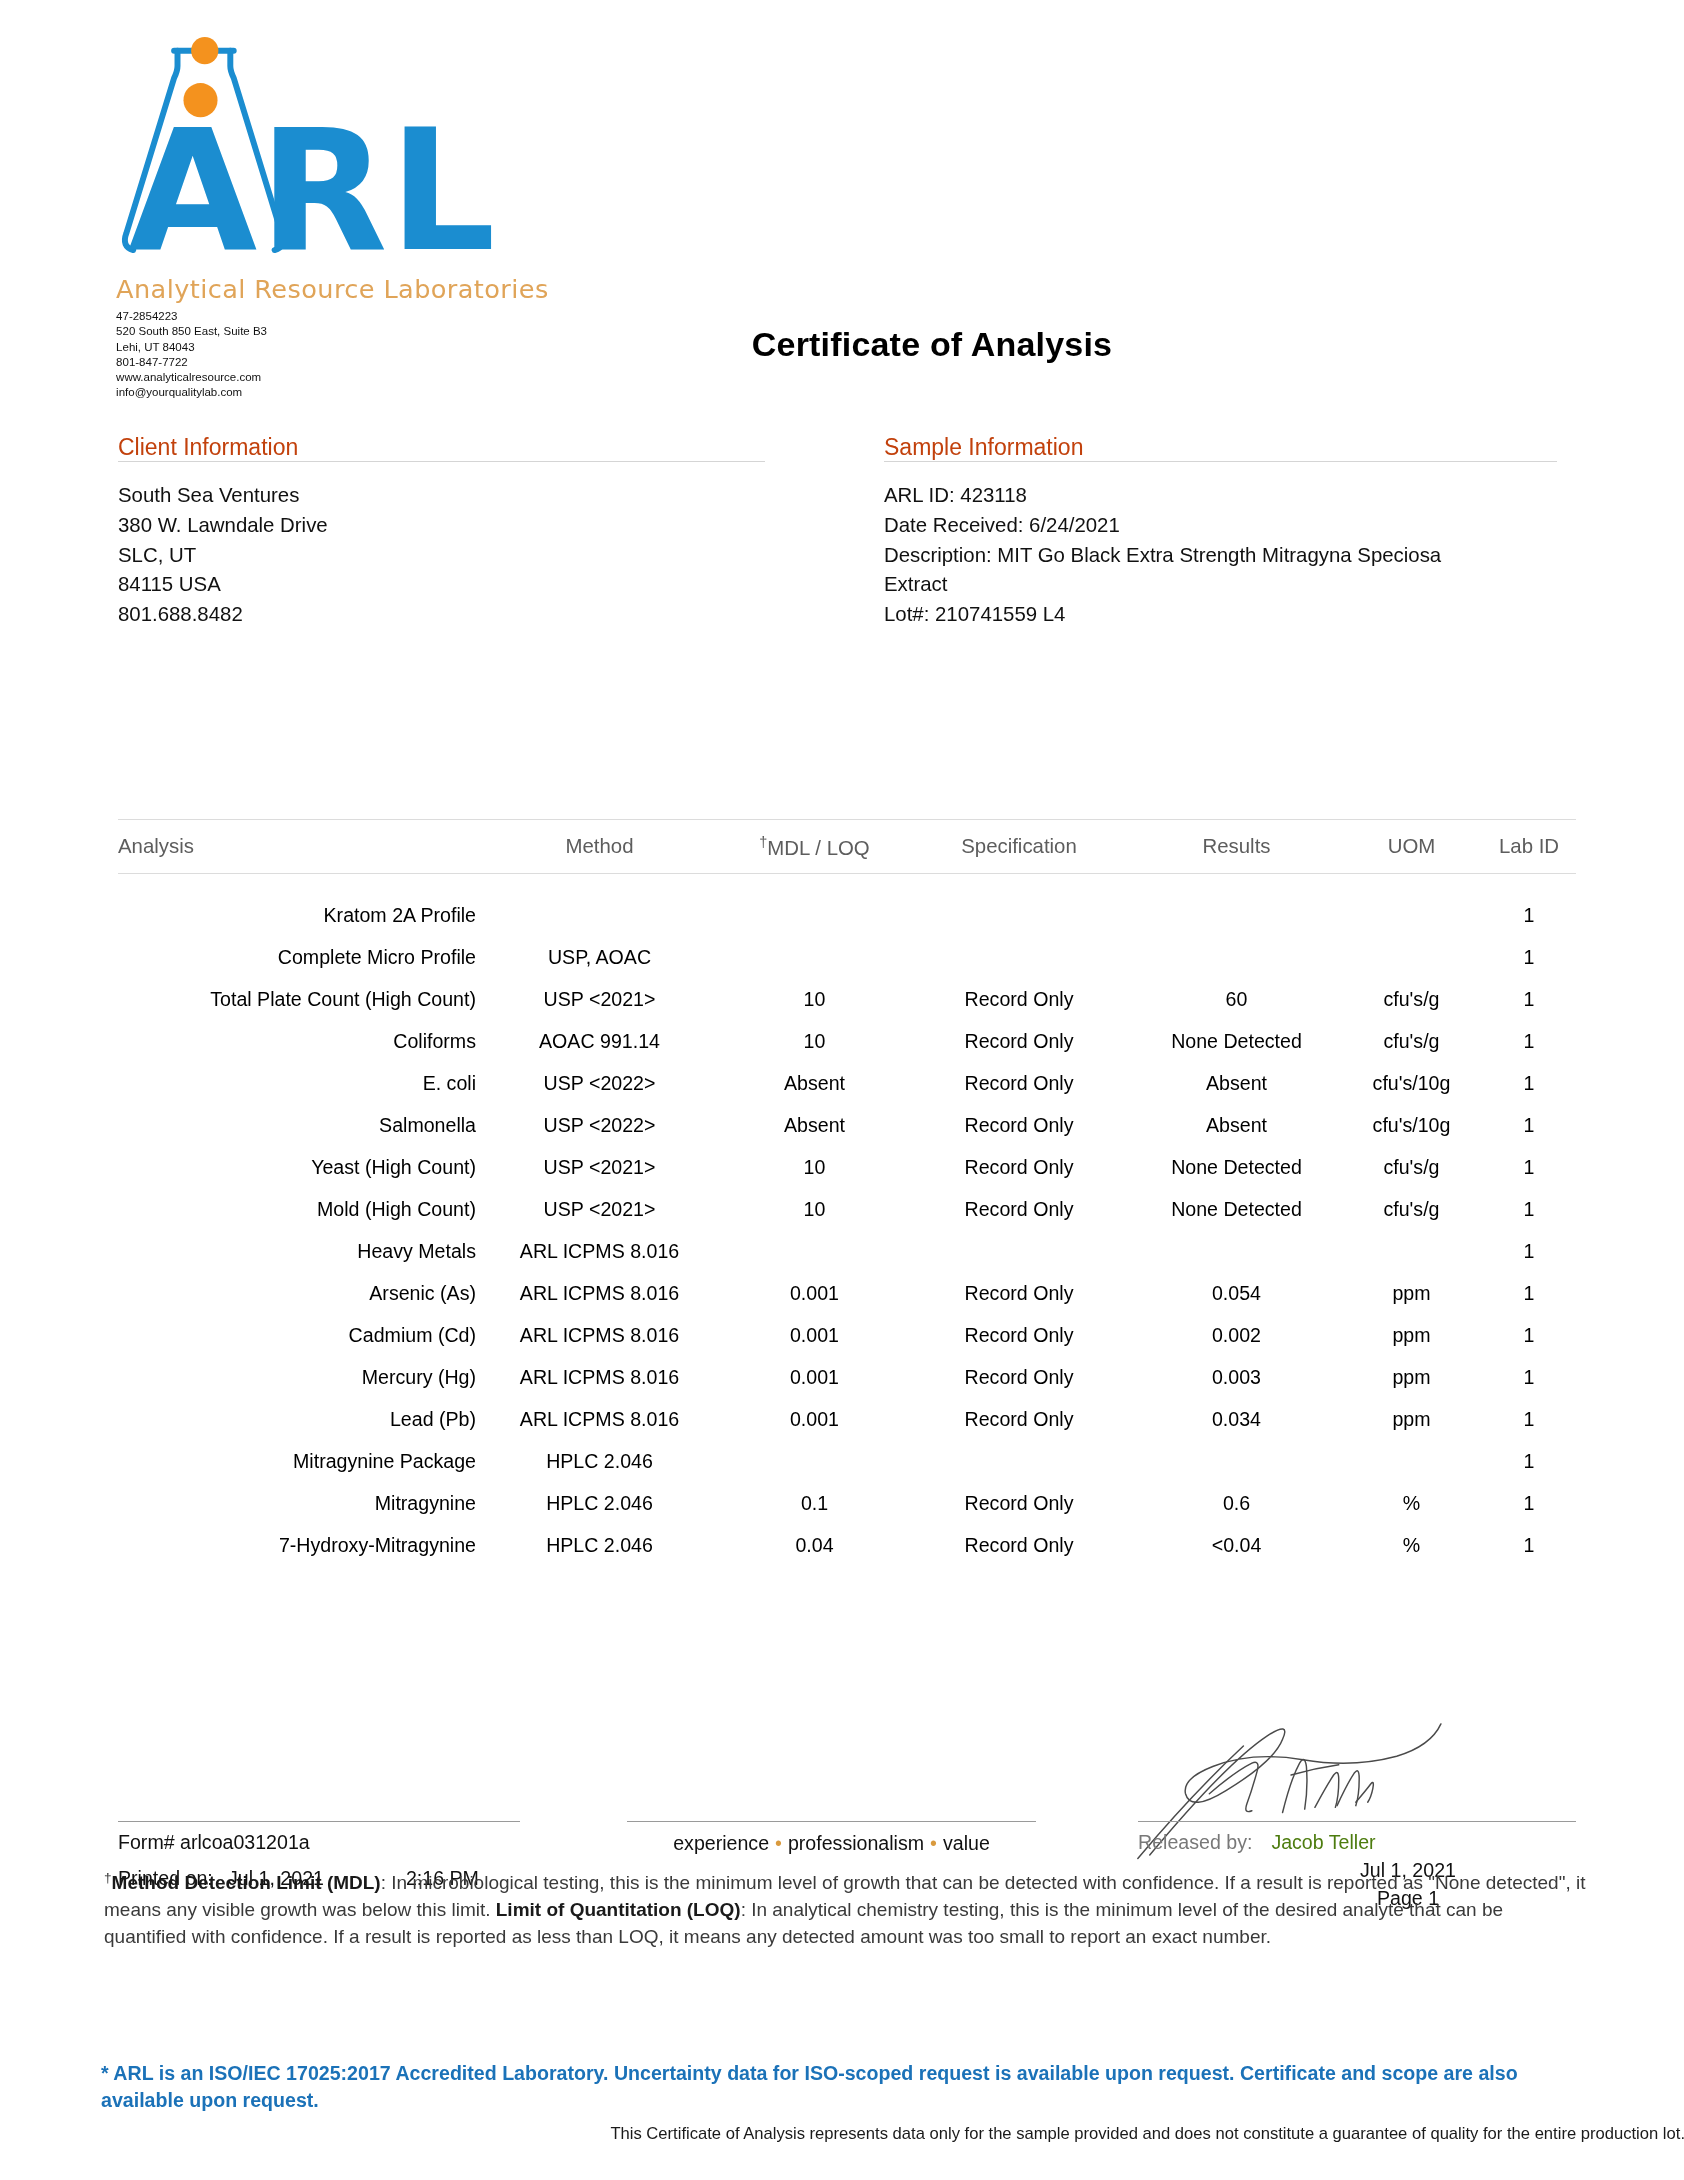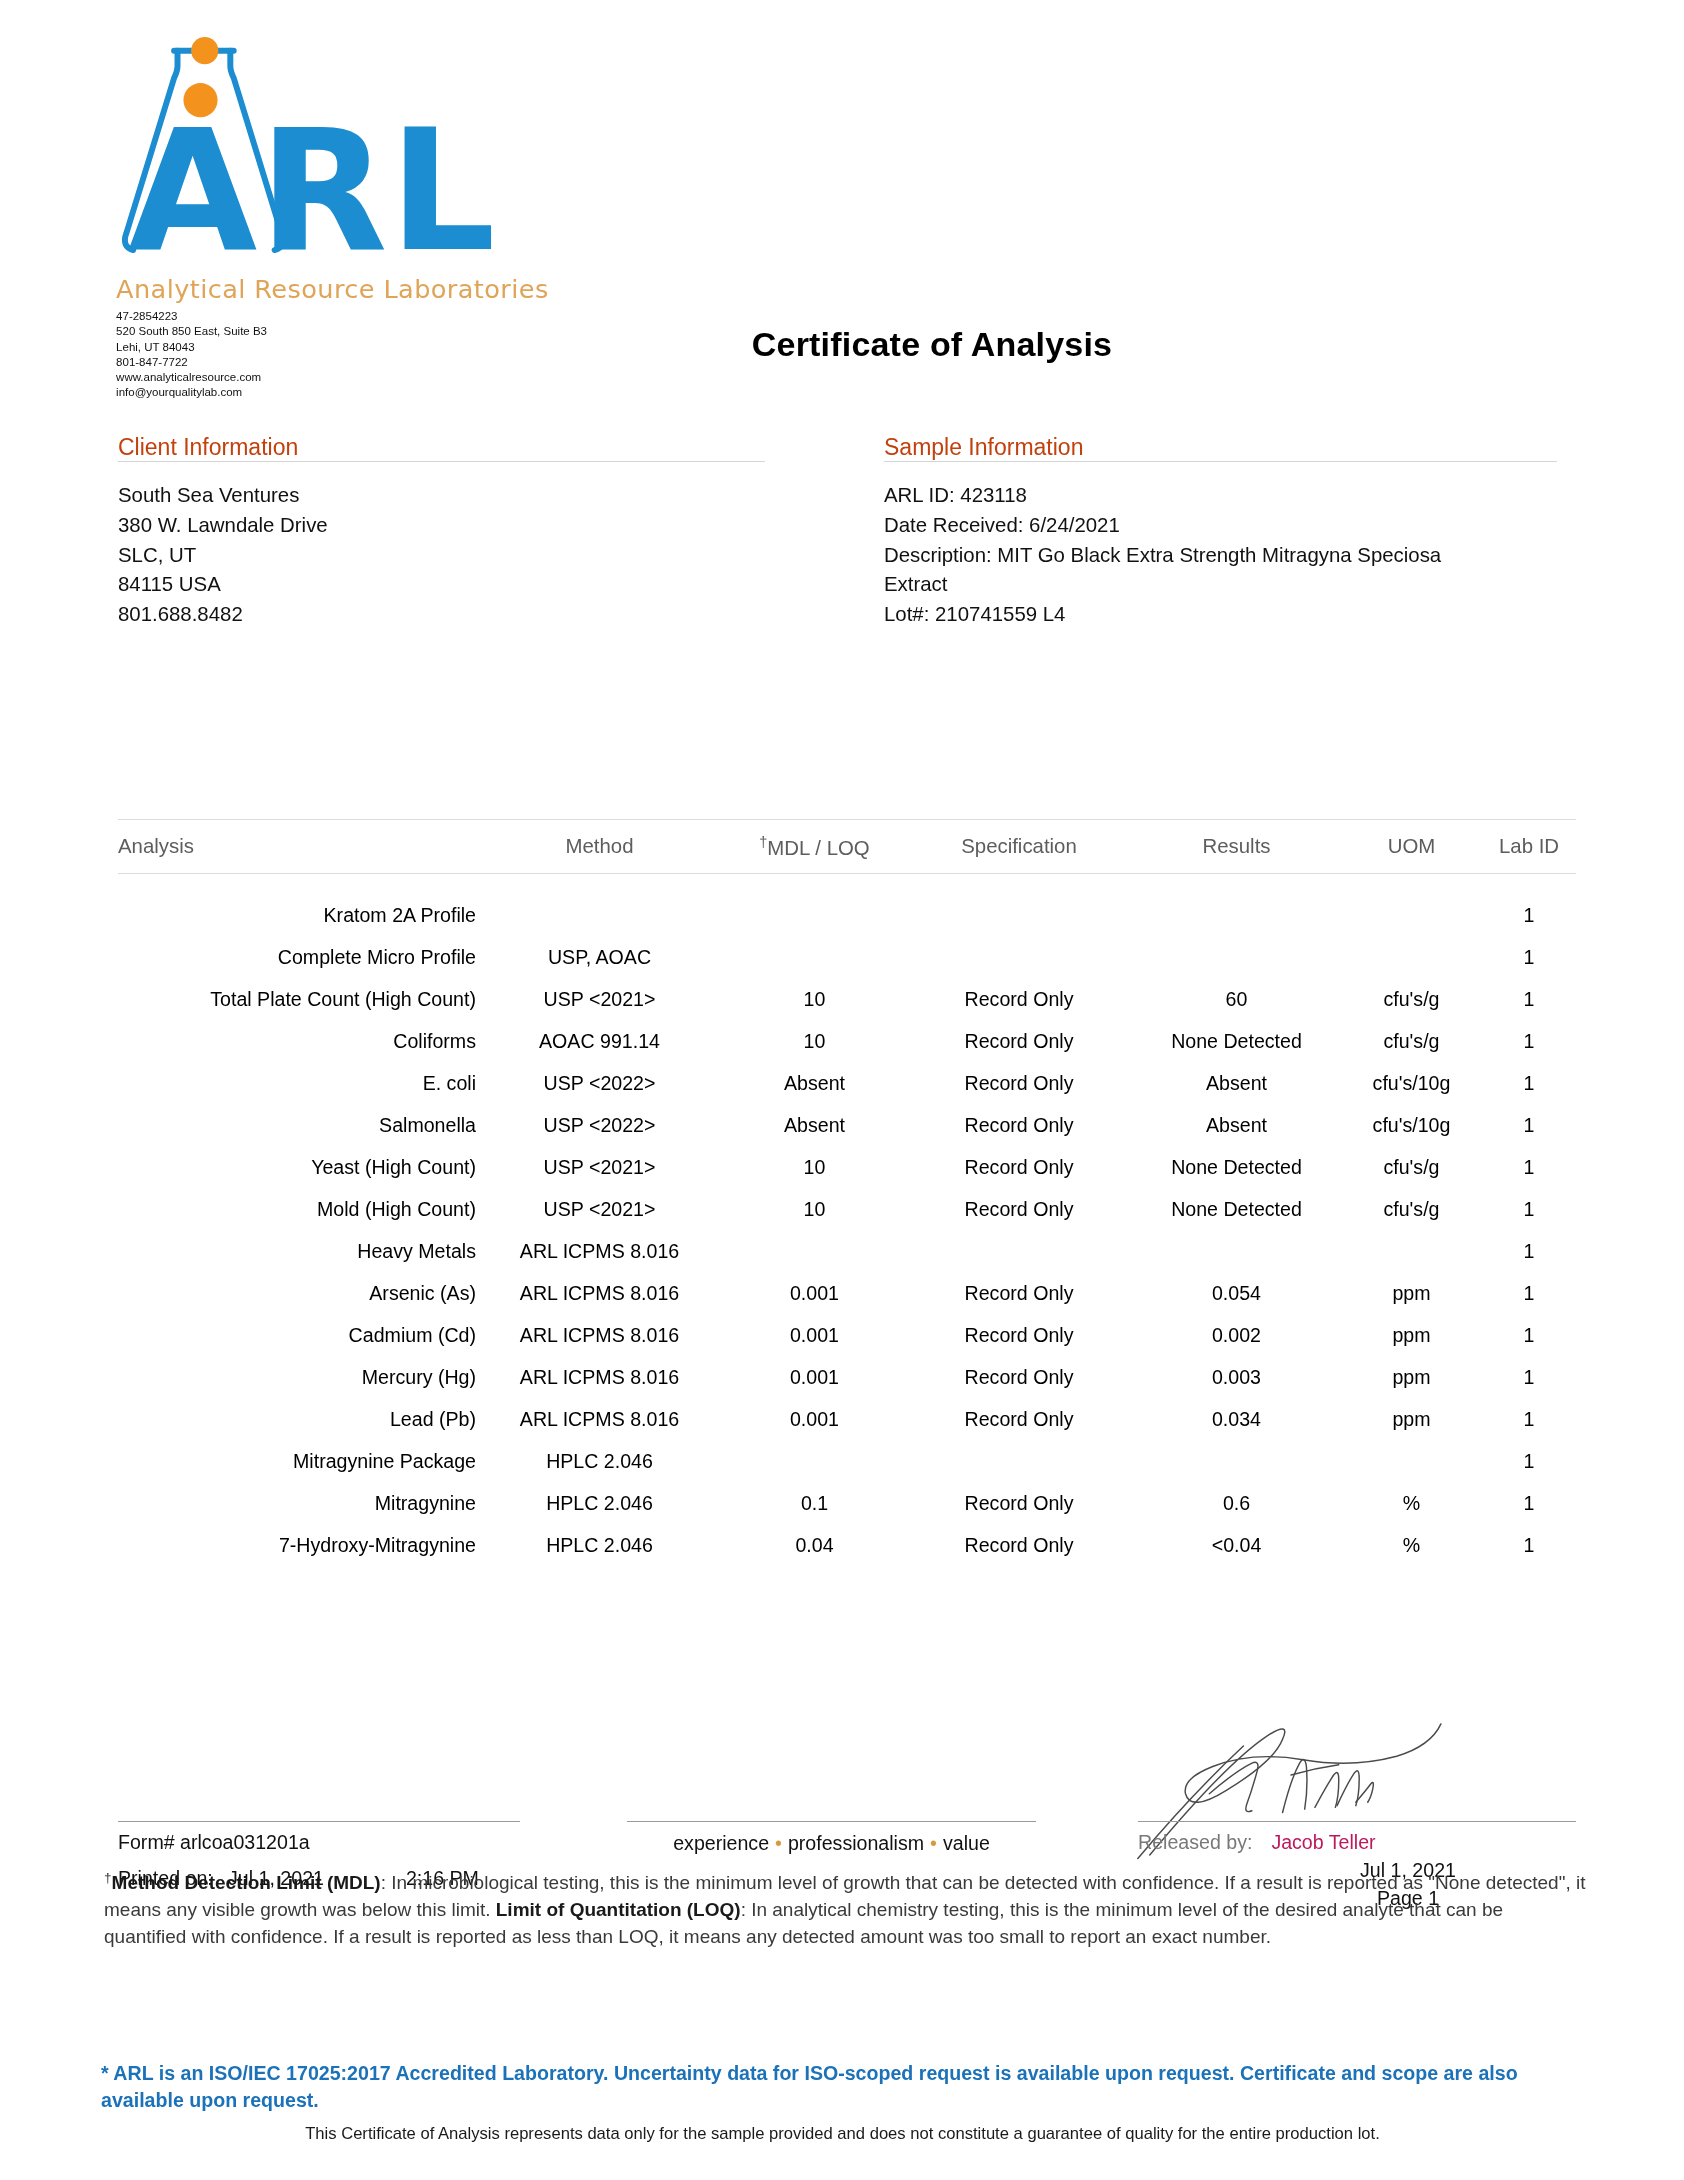--- a/index.html
+++ b/index.html
@@ -162,21 +162,21 @@
     padding-top: 1.7px;
   }
   .tagline-mid .bullet { color: #d99a3e; padding: 0 6px; }
 
   .released {
     font-size: 19.6px;
     color: #111;
     white-space: nowrap;
   }
   .released .rb-label { color: #787878; margin-right: 19px; }
-  .released .rb-name { color: #be185d; }
+  .released .rb-name { color: #4d7c0f; }
   .released-date, .page-num {
     font-size: 19.6px;
     color: #111;
     text-align: center;
     margin-top: 5.1px;
     padding-left: 102px;
   }
 
   
   .signature {
@@ -209,21 +209,21 @@
     font-size: 19.6px;
     font-weight: bold;
     line-height: 1.38;
     color: #1b72b8;
   }
   .note-disc {
     position: absolute;
     left: 0;
     top: 2124px;
     width: 1685px;
-    text-align: center;
+    text-align: right;
     font-size: 16.6px;
     color: #1a1a1a;
   }
 </style>
 </head>
 <body>
 
 <div class="page">
 
   <div class="logo-block">

